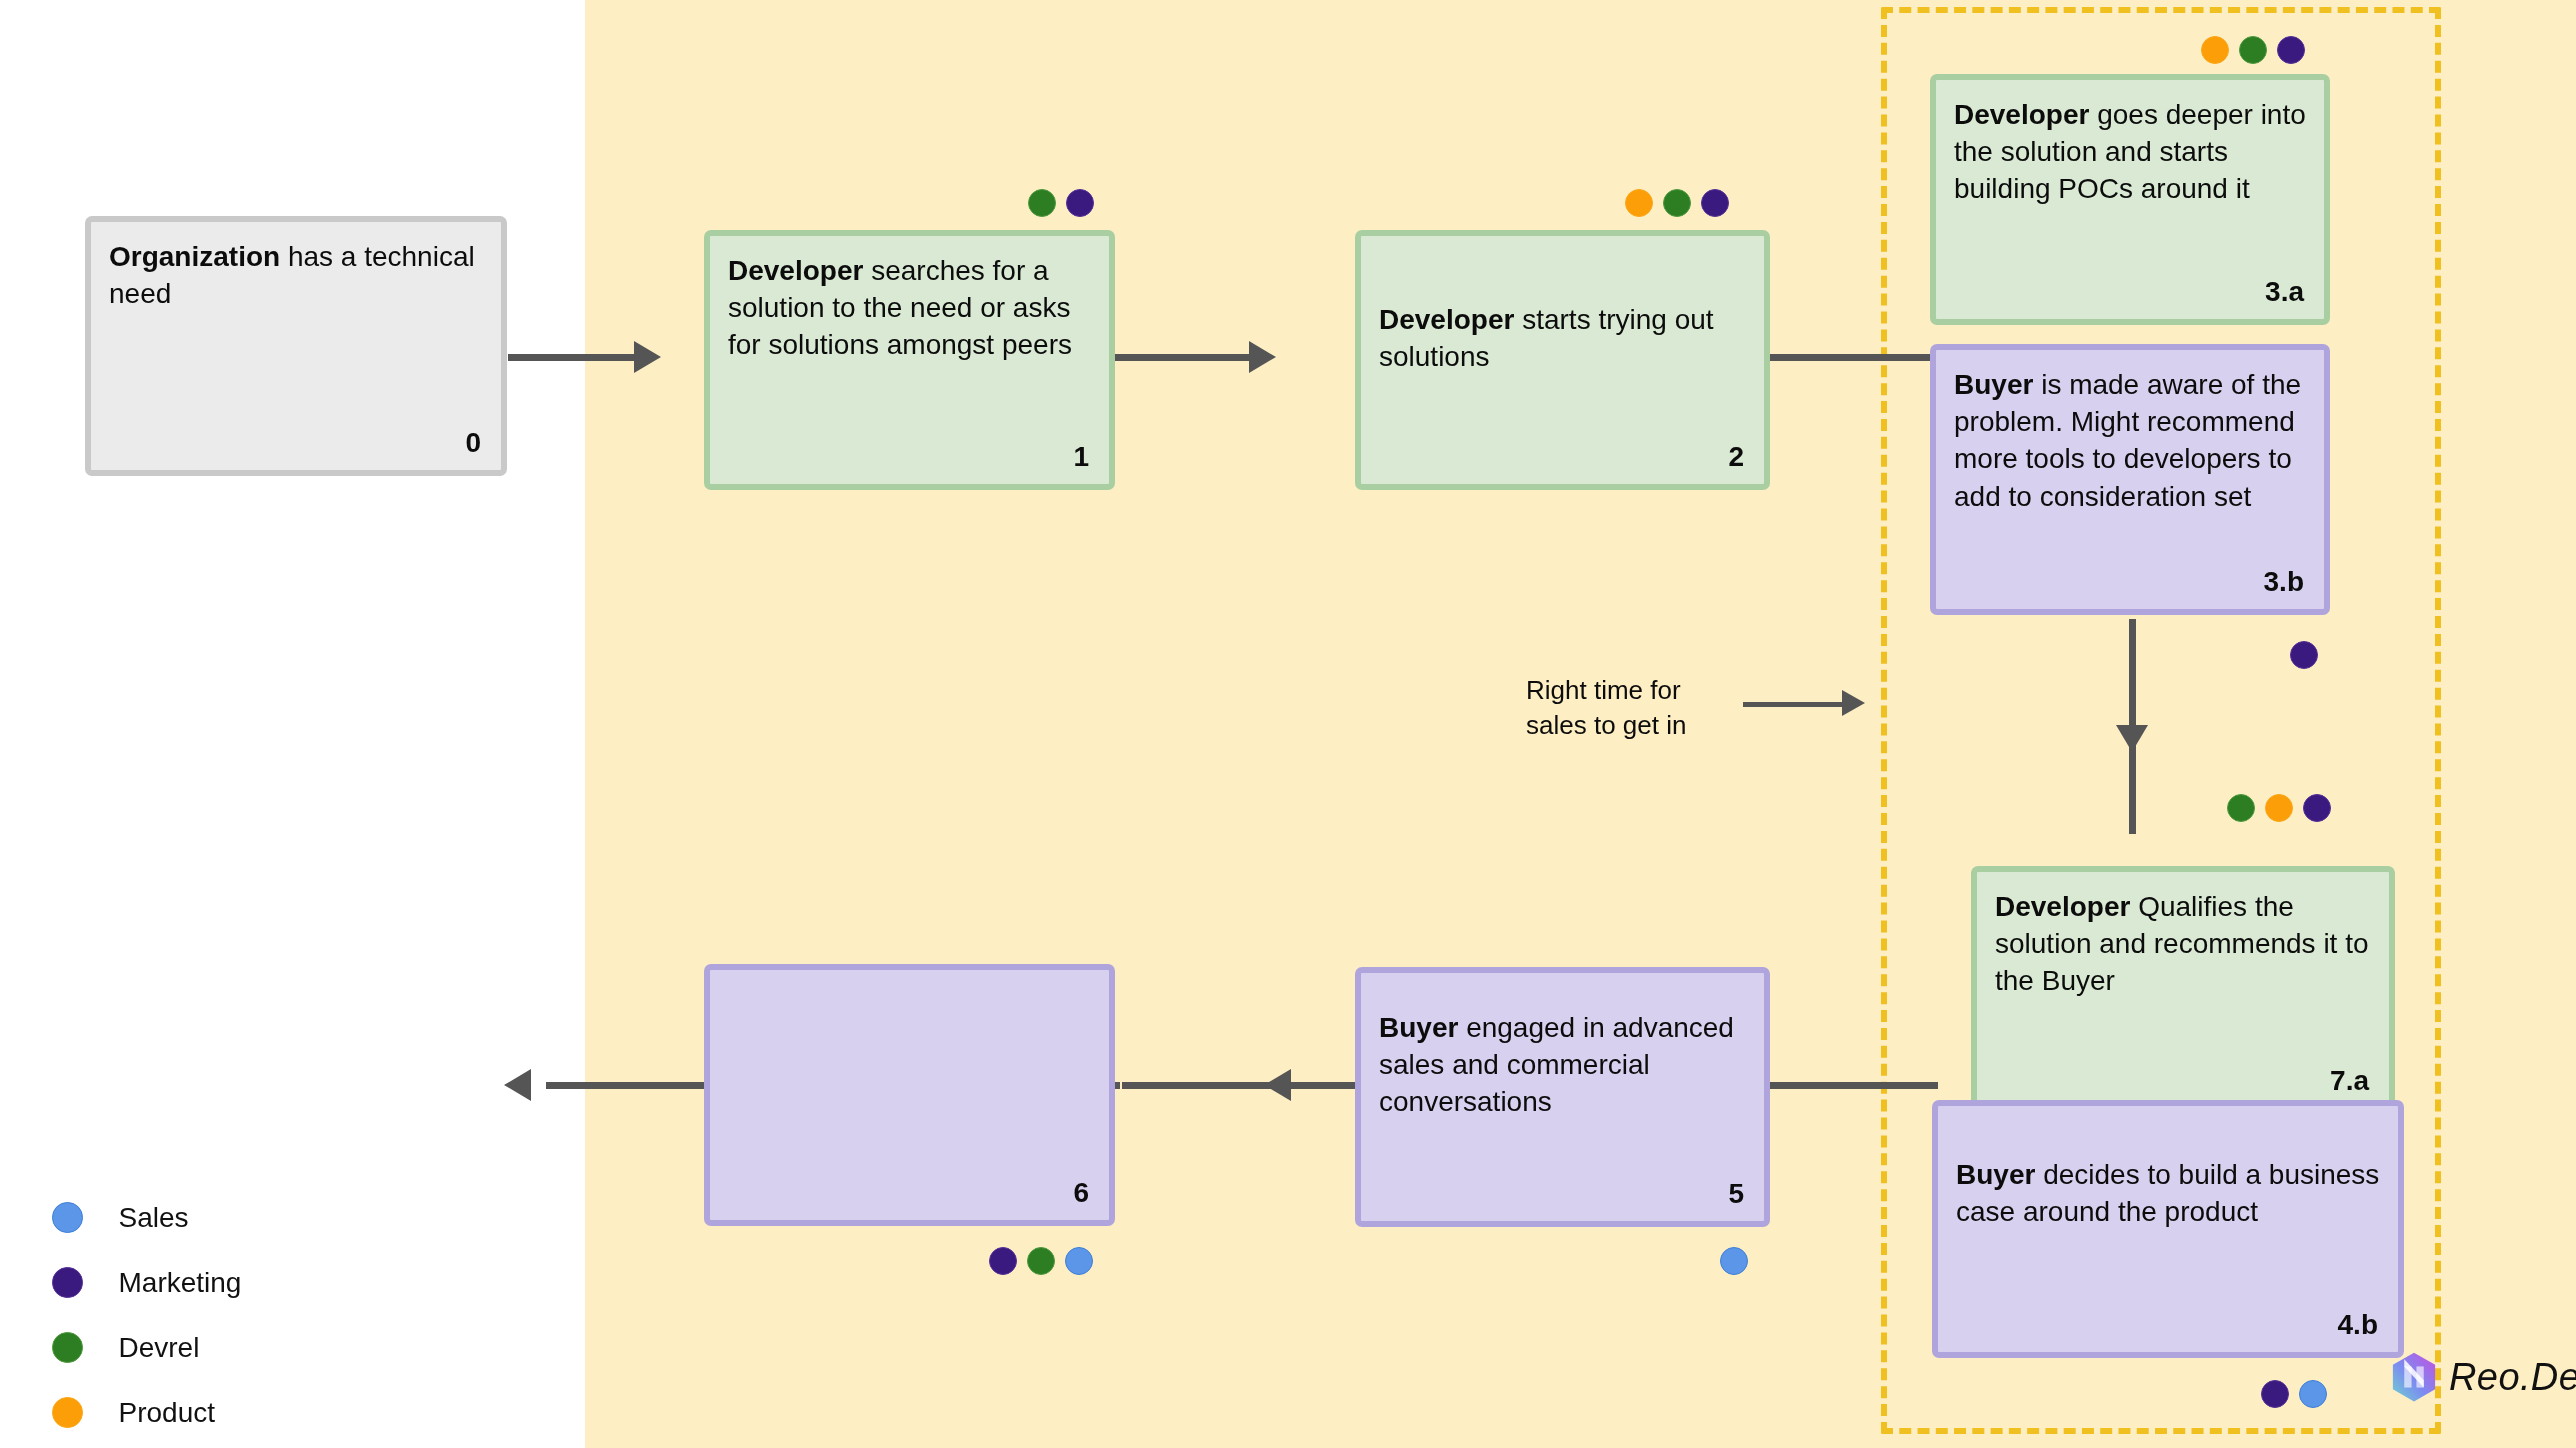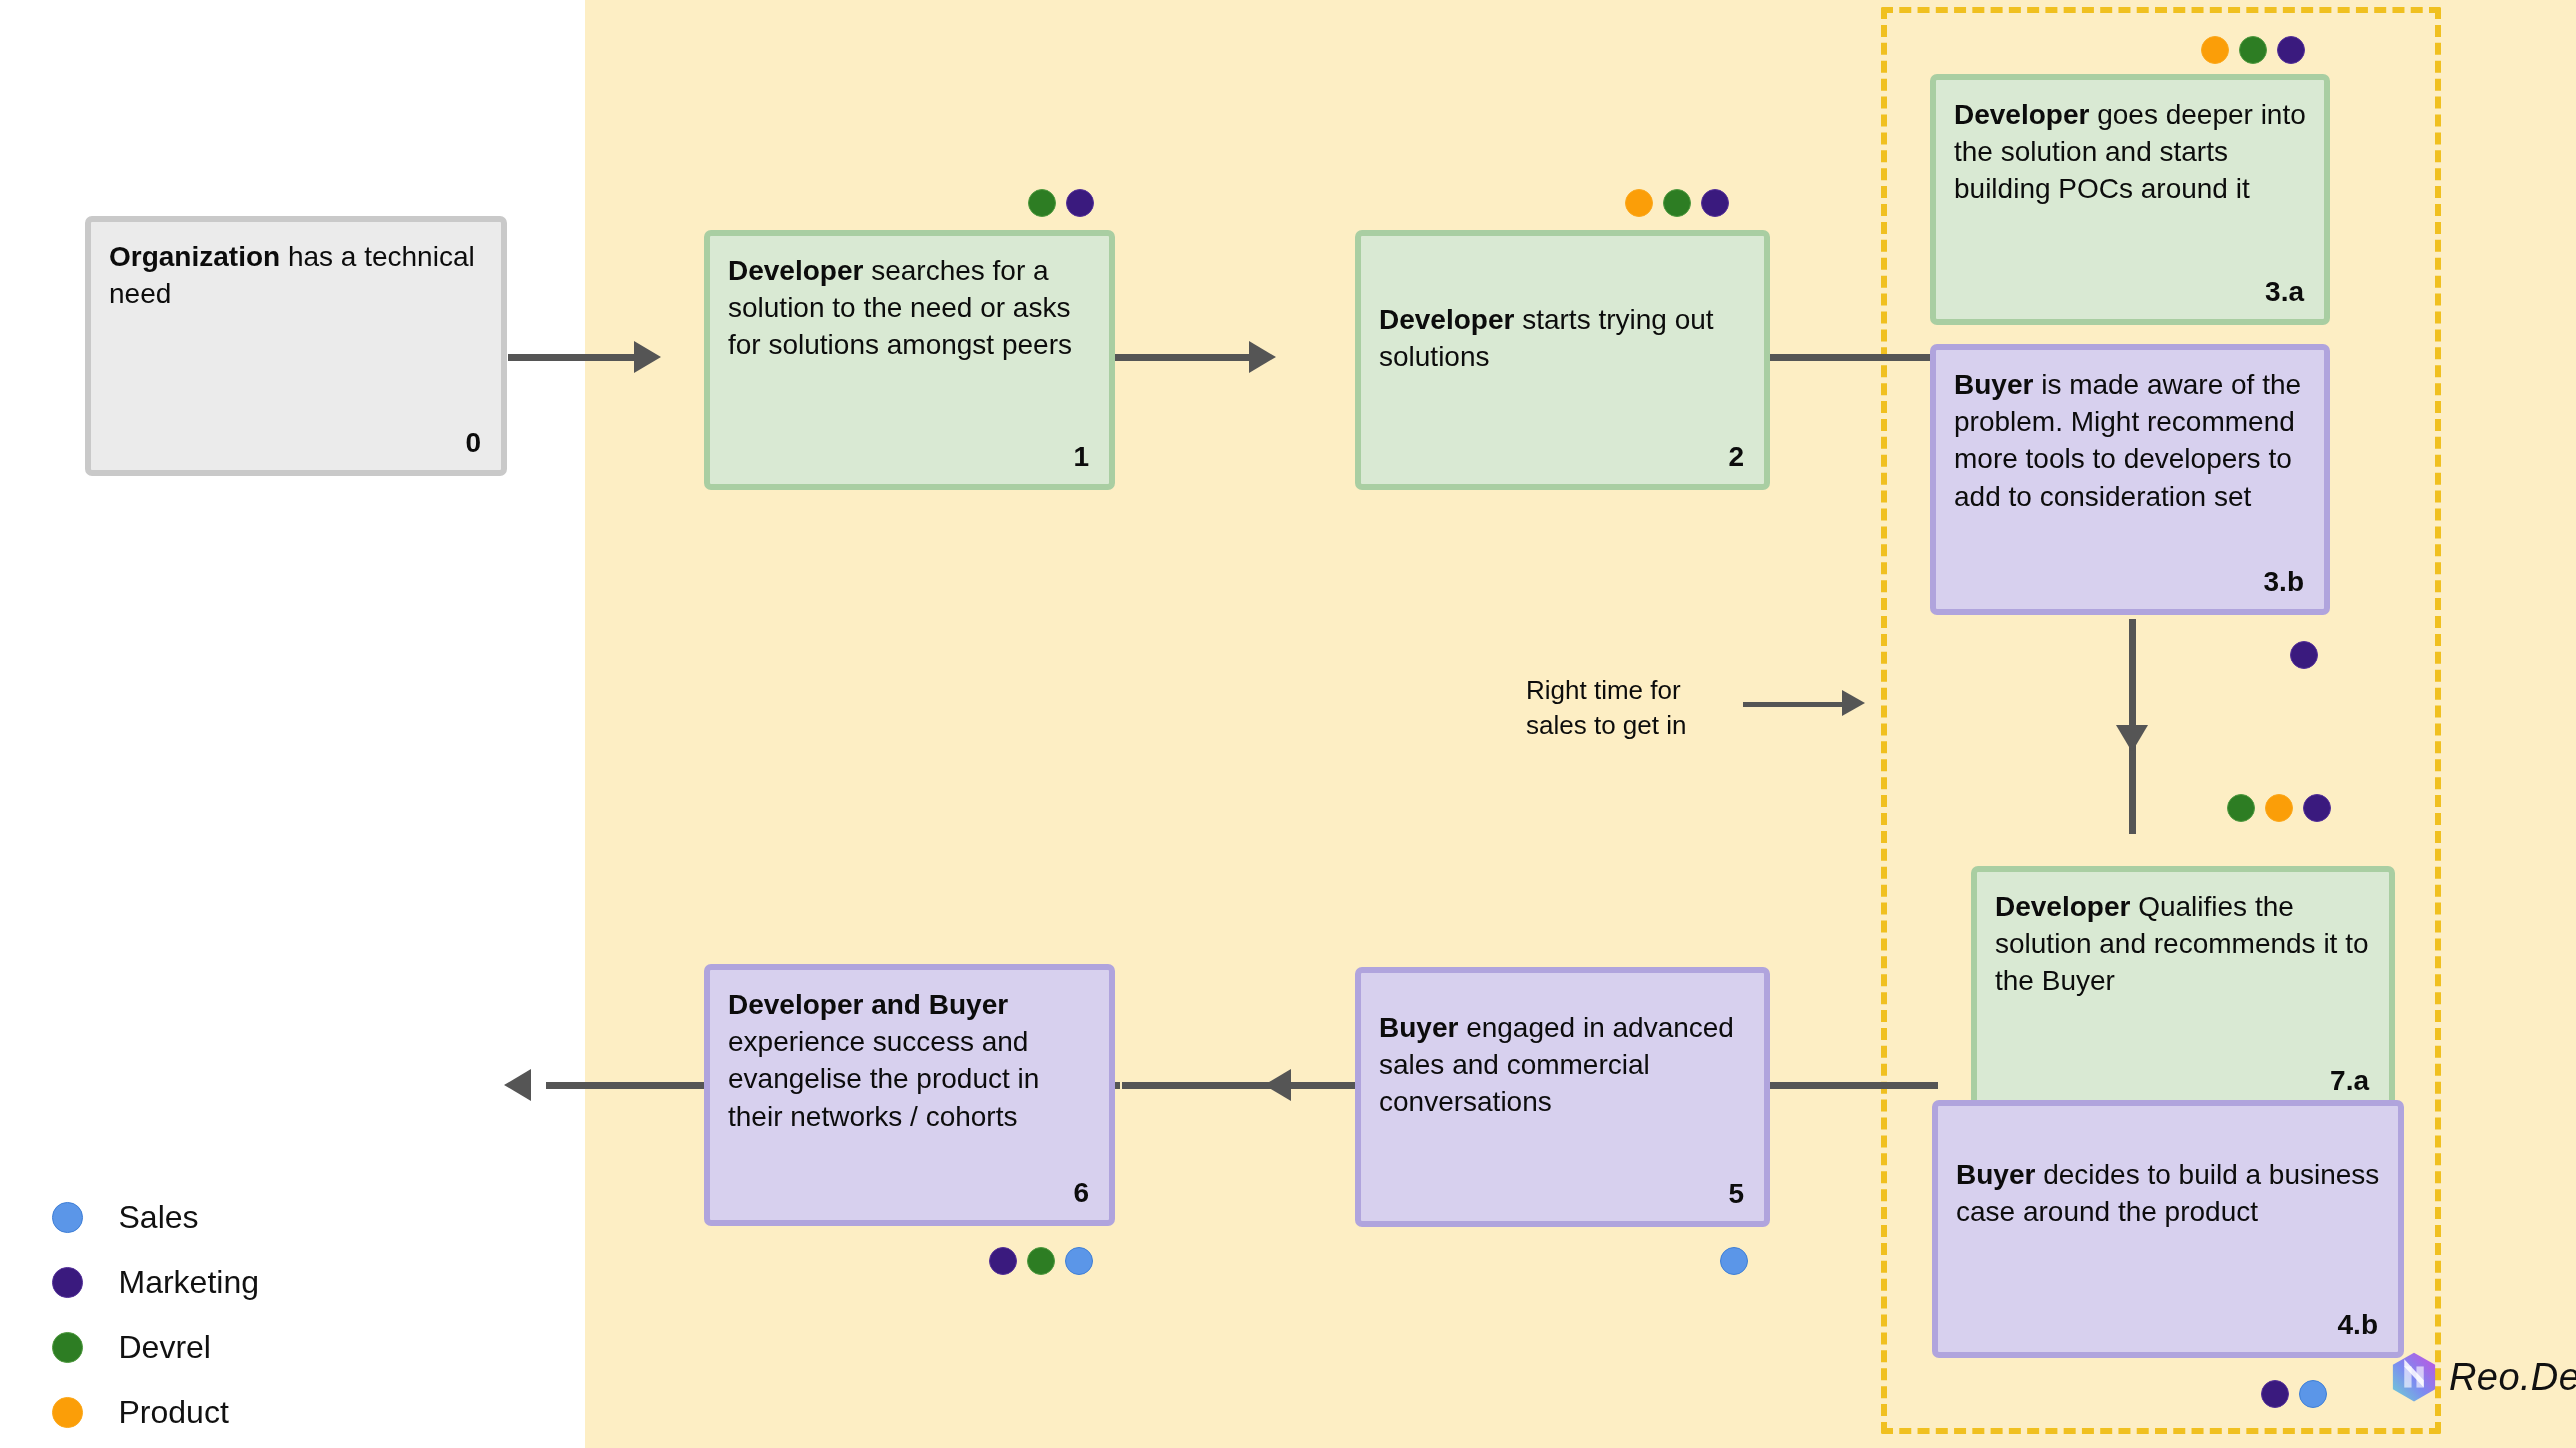--- a/index.html
+++ b/index.html
@@ -57,21 +57,21 @@
   .annot{
     position:absolute;font-size:26px;line-height:1.35;color:#0c0c0c;
     text-align:left;white-space:pre-line;
   }
   .thin-line{position:absolute;height:4.5px;background:#555555;}
 
   
   .legend{position:absolute;left:52px;top:1185px;}
   .legend-row{display:flex;align-items:center;height:65px;}
   .legend-row .dot{width:30.5px;height:30.5px;}
-  .legend-label{margin-left:36px;font-size:32px;color:#111;}
+  .legend-label{margin-left:36px;font-size:28px;color:#111;}
 
   
   .brand{position:absolute;left:2388px;top:1351px;display:flex;align-items:center;}
   .brand-mark{width:52px;height:52px;}
   .brand-name{font-size:38px;font-style:italic;color:#111;margin-left:9px;letter-spacing:0.4px;}
 </style>
 </head>
 <body>
 
 <div id="stage">
@@ -166,21 +166,20 @@
 
   <div class="node n-purple" style="left:1355px;top:967px;width:415px;height:260px;padding-top:36px;">
     <span class="txt"><b>Buyer</b><span> engaged in advanced sales and commercial conversations</span></span>
     <span class="num">5</span>
   </div>
   <div class="dots" style="left:1720px;top:1247px;">
     <span class="dot sales"></span>
   </div>
 
   <div class="node n-purple" style="left:704px;top:964px;width:411px;height:262px;">
-    <span class="txt"><b>Developer and Buyer</b><span> experience success and evangelise the product in their networks / cohorts</span></span>
     <span class="num">6</span>
   </div>
   <div class="dots" style="left:989px;top:1247px;">
     <span class="dot marketing"></span>
     <span class="dot devrel"></span>
     <span class="dot sales"></span>
   </div>
 
   <div class="legend">
     <div class="legend-row">

